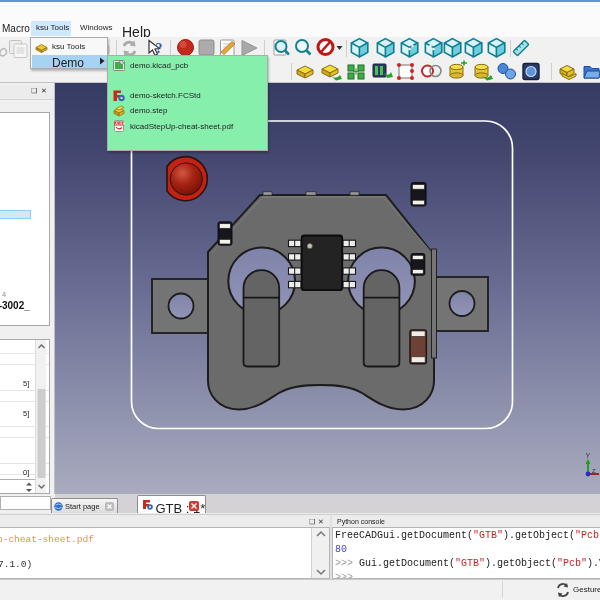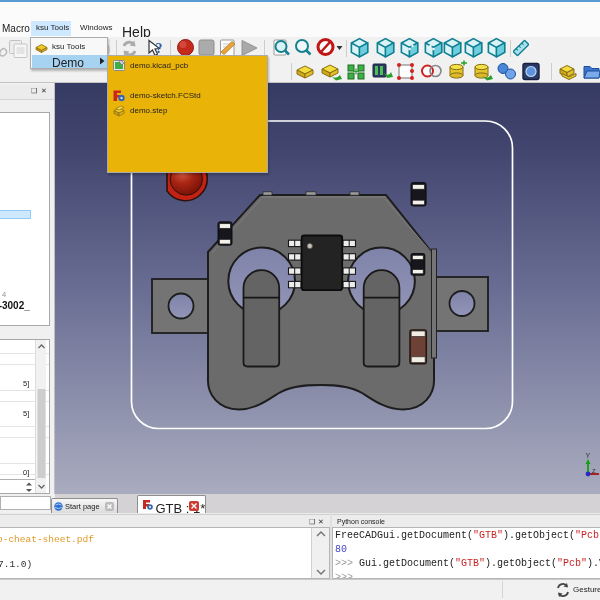--- a/index.html
+++ b/index.html
@@ -353,21 +353,21 @@
         <path d="M1,4.5 L6.5,7.5 L6.5,9.5 L1,6.5 Z" fill="#c89a14" stroke="#8a6c12" stroke-width="0.8"></path>
         <path d="M12,4.5 L6.5,7.5 L6.5,9.5 L12,6.5 Z" fill="#dcb01c" stroke="#8a6c12" stroke-width="0.8"></path>
       </svg>
   <span class="txt" style="left:21px;top:3.5px;font-size:8px">ksu Tools</span>
   <div class="abs" style="left:1px;top:16.5px;width:75px;height:13.5px;background:#a7d3f2"></div>
   <span class="txt" style="left:21px;top:18px;font-size:12px">Demo</span>
   <svg width="6" height="8" style="position:absolute;left:68px;top:18.5px">
         <path d="M1,0.5 L5.5,4 L1,7.5 Z" fill="#222"></path>
       </svg>
 </div>
-<div id="menu2" class="abs" style="left:107px;top:55px;width:161px;height:118px;background:#eab308;border:1px solid #ababab;box-shadow:1px 2px 2px rgba(0,0,0,0.25)">
+<div id="menu2" class="abs" style="left:107px;top:55px;width:161px;height:96px;background:#86efac;border:1px solid #ababab;box-shadow:1px 2px 2px rgba(0,0,0,0.25)">
   <div class="mi" style="top:2px">
         <svg width="12" height="12">
           <rect x="0.5" y="1.5" width="11" height="10" rx="1" fill="#e8e8e8" stroke="#888"></rect>
           <rect x="2" y="3" width="8" height="7" fill="#3fae49"></rect>
           <path d="M8,1 L11,4 L9,6 L6,3 Z" fill="#ccc" stroke="#666" stroke-width="0.6"></path>
         </svg>
         <span>demo.kicad_pcb</span>
       </div>
   <div class="mi" style="top:32.6px">
         <svg width="12" height="12">
@@ -379,13 +379,22 @@
       </div>
   <div class="mi" style="top:47.9px">
         <svg width="12" height="12">
           <path d="M1,5.5 L6,3 L11,5.5 L6,8 Z" fill="#f0c825" stroke="#8a6c12" stroke-width="0.7"></path>
           <path d="M1,5.5 L6,8 L6,11 L1,8.5 Z" fill="#c89a14" stroke="#8a6c12" stroke-width="0.7"></path>
           <path d="M11,5.5 L6,8 L6,11 L11,8.5 Z" fill="#dcb01c" stroke="#8a6c12" stroke-width="0.7"></path>
           <path d="M3,3.5 L8,1 L11,2.5 L6,5 Z" fill="#f6dc52" stroke="#8a6c12" stroke-width="0.7"></path>
         </svg>
         <span>demo.step</span>
       </div>
+  <div class="mi" style="top:63.2px">
+        <svg width="12" height="12">
+          <rect x="1.5" y="0.5" width="9" height="11" rx="1" fill="#fdfdfd" stroke="#999"></rect>
+          <rect x="1.5" y="1.5" width="9" height="4" fill="#cc2418"></rect>
+          <text x="2.2" y="5" font-size="3.5" fill="#fff" font-family="Liberation Sans">ADBE</text>
+          <path d="M3,7 Q6,10.5 9,7.5" stroke="#cc2418" fill="none" stroke-width="1.1"></path>
+        </svg>
+        <span>kicadStepUp-cheat-sheet.pdf</span>
+      </div>
 </div>
 </div>
 </body></html>

